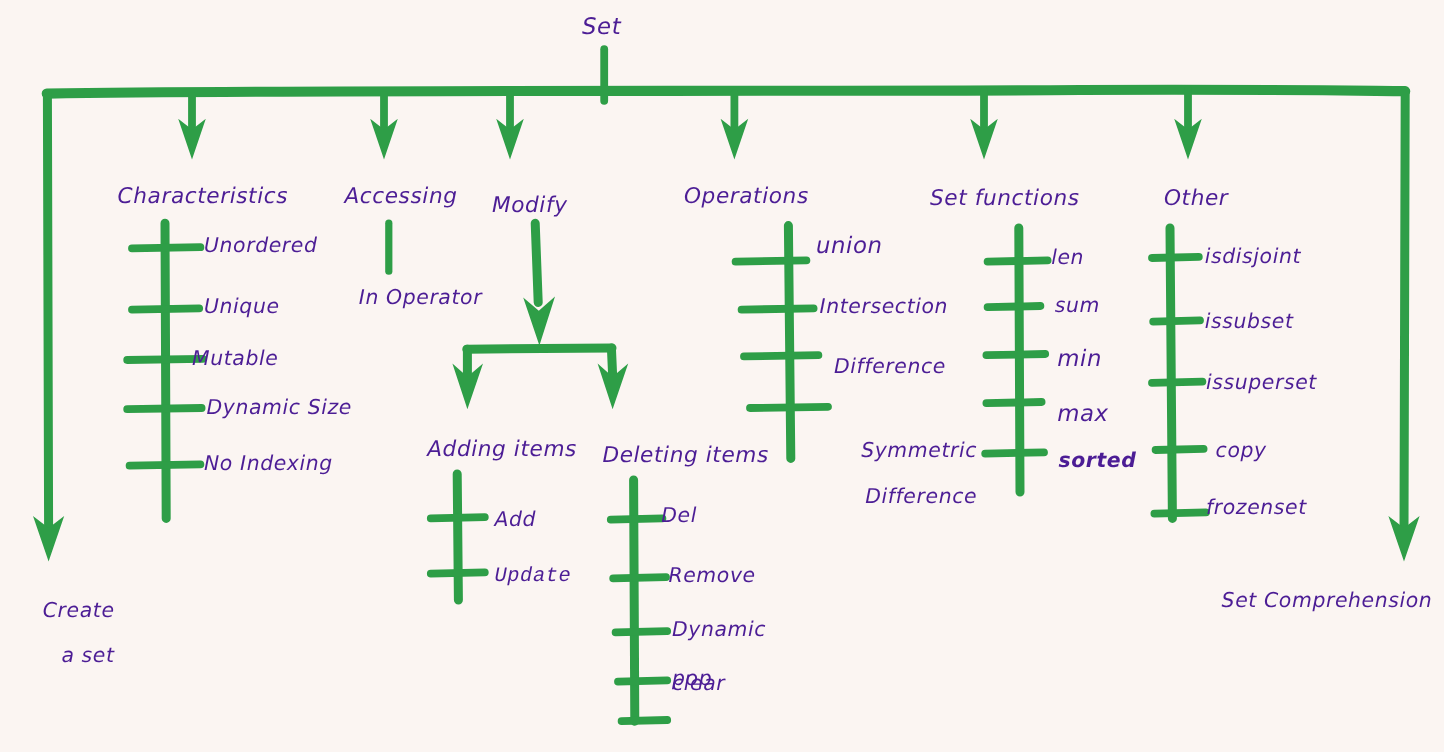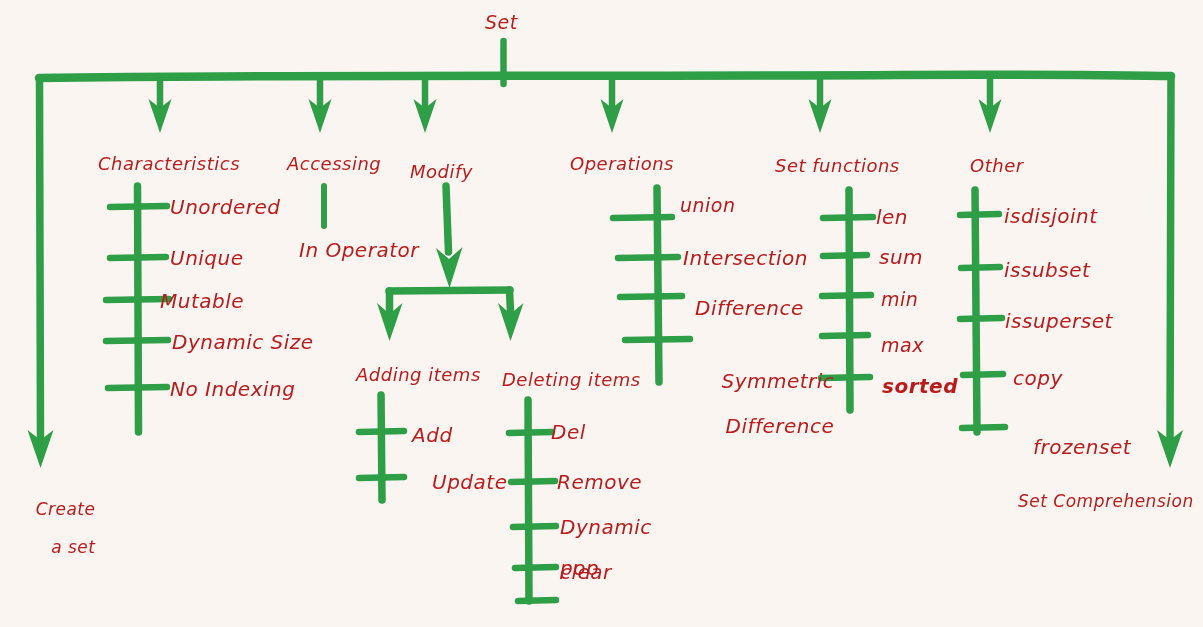--- a/index.html
+++ b/index.html
@@ -7,30 +7,30 @@
   body{
     width:1203px;height:627px;
     background:#fbf5f2;
     font-family:"DejaVu Sans", sans-serif;
     overflow:hidden;
   }
   #canvas{position:relative;width:1203px;height:627px;}
   svg.lines{position:absolute;left:0;top:0;width:1203px;height:627px;}
   .lbl{
     position:absolute;
-    color:#b91c1c;
+    color:#4c1d95;
     font-family:"DejaVu Sans", sans-serif;
     white-space:pre;
     line-height:1.15;
     letter-spacing:.5px;
     font-style:italic;
   }
   .root    {font-size:19px;}
   .branch  {font-size:18px;}
-  .leaf    {font-size:20px;}
+  .leaf    {font-size:17px;}
   .leaf-sm {font-size:19px;}
   .term    {font-size:17px;}
   .two-line{line-height:1.12;text-align:right;}
 </style>
 </head>
 <body>
 
 <div id="canvas">
 
   <svg class="lines" viewBox="0 0 1203 627" aria-hidden="true">
@@ -170,21 +170,21 @@
   <div class="lbl leaf" style="left:172px;top:331px;">Dynamic Size</div>
   <div class="lbl leaf" style="left:170px;top:378px;">No Indexing</div>
 
   <div class="lbl branch" style="left:287px;top:154px;">Accessing</div>
   <div class="lbl leaf" style="left:299px;top:239px;">In Operator</div>
 
   <div class="lbl branch" style="left:410px;top:162px;">Modify</div>
 
   <div class="lbl branch" style="left:356px;top:365px;">Adding items</div>
   <div class="lbl leaf" style="left:412px;top:424px;">Add</div>
-  <div class="lbl leaf" style="left:432px;top:471px;">Update</div>
+  <div class="lbl leaf" style="left:412px;top:471px;font-family:Liberation Mono, monospace;">Update</div>
 
   <div class="lbl branch" style="left:502px;top:370px;">Deleting items</div>
   <div class="lbl leaf" style="left:551px;top:421px;">Del</div>
   <div class="lbl leaf" style="left:557px;top:471px;">Remove</div>
   <div class="lbl leaf" style="left:560px;top:516px;">Dynamic</div>
   <div class="lbl leaf" style="left:560px;top:557px;">pop</div>
   <div class="lbl leaf" style="left:560px;top:561px;">clear</div>
 
   <div class="lbl branch" style="left:570px;top:154px;">Operations</div>
   <div class="lbl leaf-sm" style="left:680px;top:195px;">union</div>
@@ -200,21 +200,21 @@
   <div class="lbl leaf" style="left:879px;top:246px;">sum</div>
   <div class="lbl leaf-sm" style="left:881px;top:289px;">min</div>
   <div class="lbl leaf-sm" style="left:881px;top:335px;">max</div>
   <div class="lbl leaf" style="left:882px;top:375px;font-weight:bold;">sorted</div>
 
   <div class="lbl branch" style="left:970px;top:156px;">Other</div>
   <div class="lbl leaf" style="left:1004px;top:205px;">isdisjoint</div>
   <div class="lbl leaf" style="left:1004px;top:259px;">issubset</div>
   <div class="lbl leaf" style="left:1005px;top:310px;">issuperset</div>
   <div class="lbl leaf" style="left:1013px;top:367px;">copy</div>
-  <div class="lbl leaf" style="left:1005px;top:436px;margin-left:28px;">frozenset</div>
+  <div class="lbl leaf" style="left:1005px;top:414px;">frozenset</div>
 
   <div class="lbl term" style="left:1018px;top:492px;">Set Comprehension</div>
 
   <div class="lbl term two-line" style="left:12px;top:481px;">
     <span>Create</span><br>
     <span>a set</span>
   </div>
 
 </div>
 

